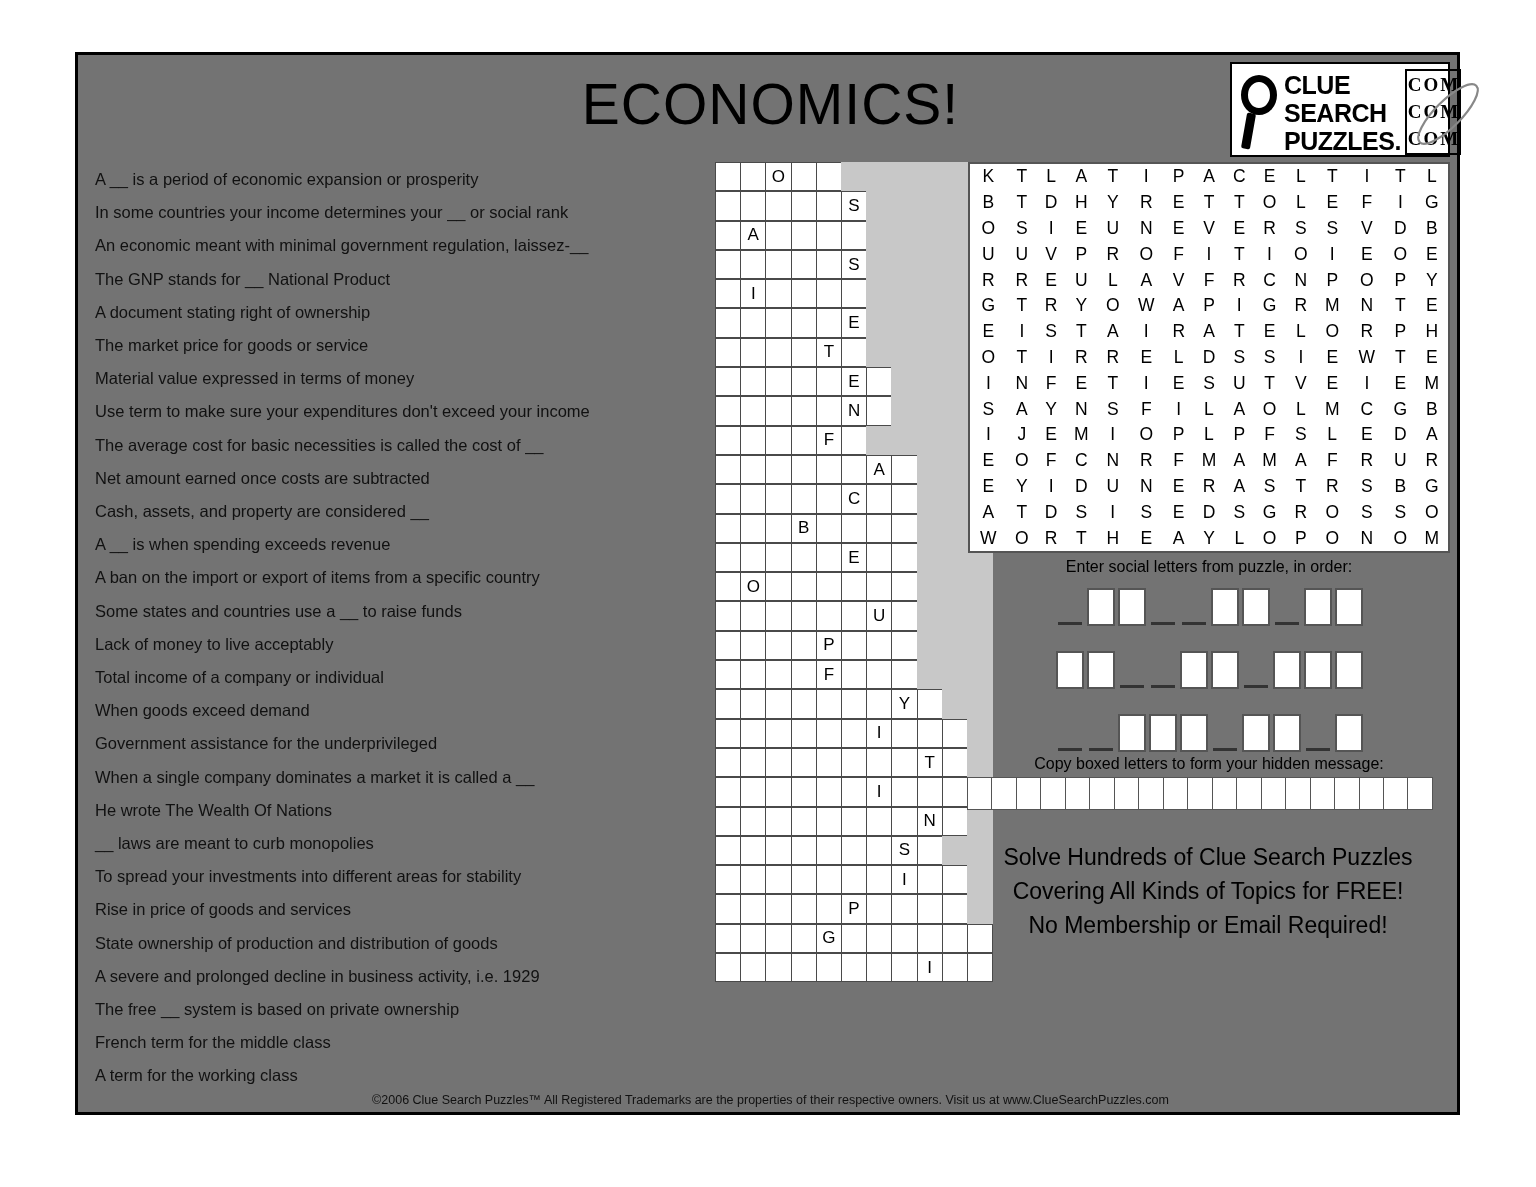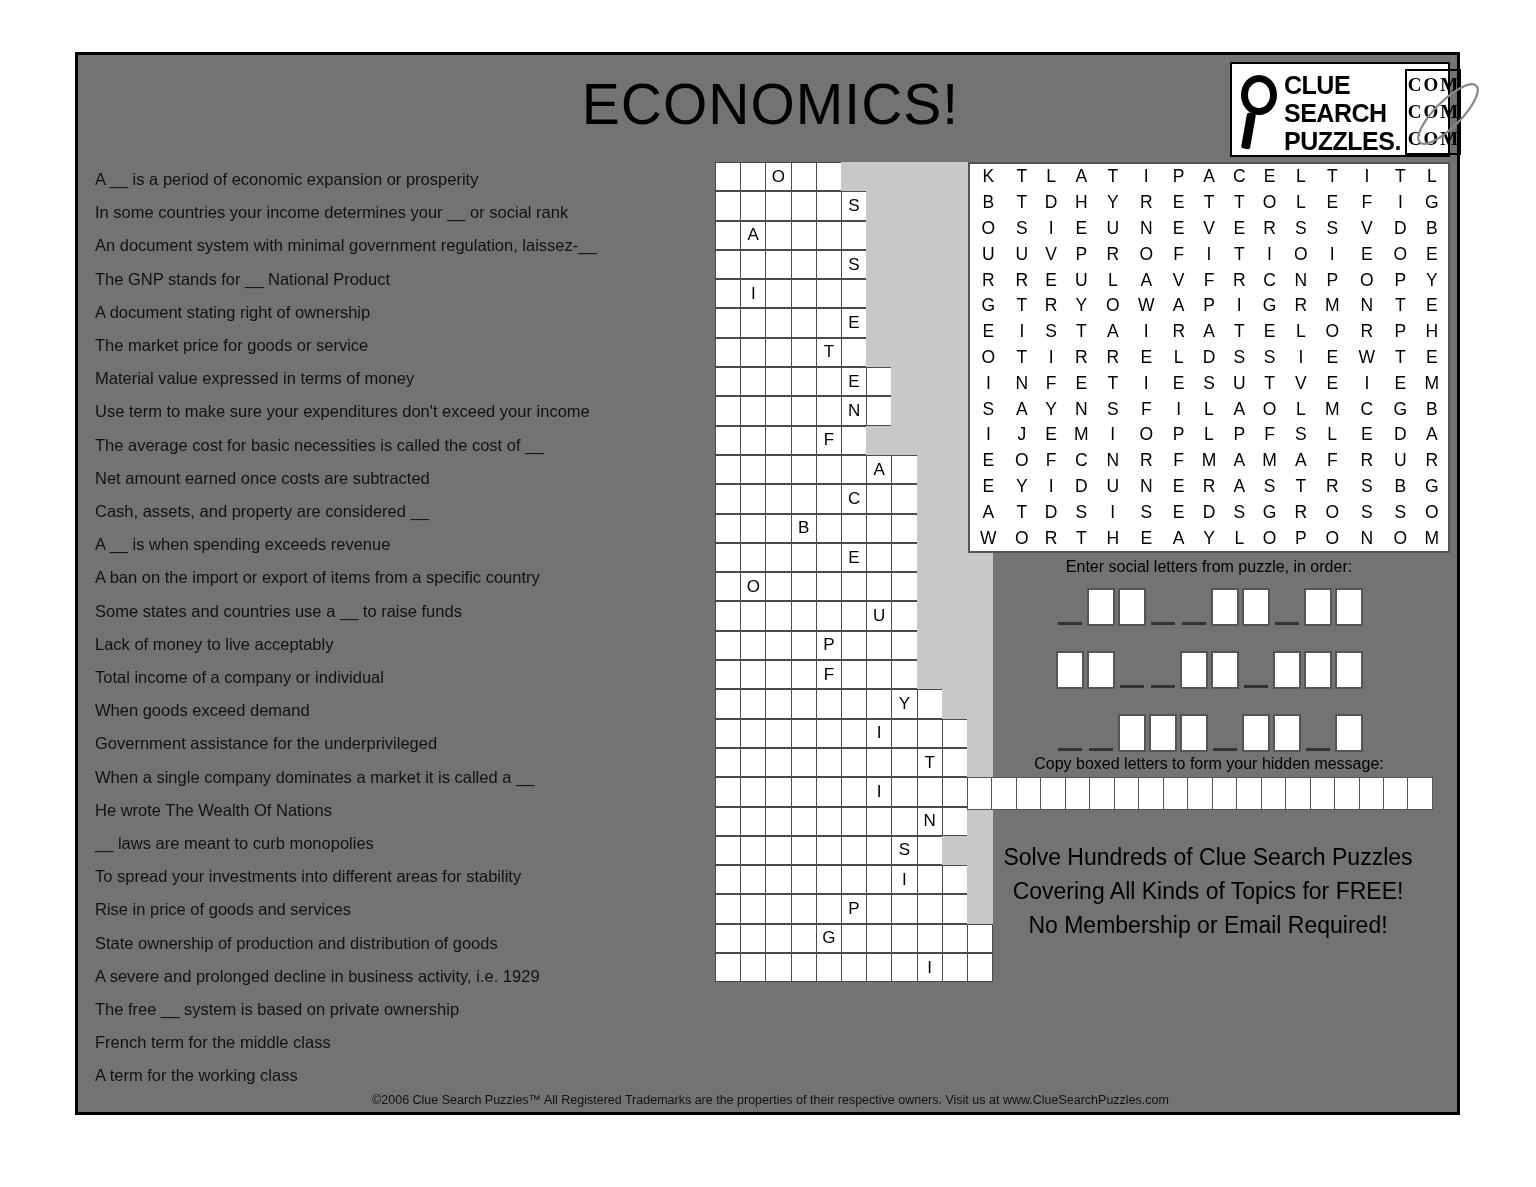--- a/index.html
+++ b/index.html
@@ -98,21 +98,21 @@
           </table>
         <svg id="comoval" viewBox="0 0 78 78">
           <ellipse cx="39" cy="39" rx="13" ry="40" transform="rotate(45 39 39)" fill="none" stroke="#888" stroke-width="2.2"></ellipse>
         </svg>
       </div>
     </div>
 
     <div id="clues">
         <div class="clue">A __ is a period of economic expansion or prosperity</div>
         <div class="clue">In some countries your income determines your __ or social rank</div>
-        <div class="clue">An document system with minimal government regulation, laissez-__</div>
+        <div class="clue">An economic meant with minimal government regulation, laissez-__</div>
         <div class="clue">The GNP stands for __ National Product</div>
         <div class="clue">A document stating right of ownership</div>
         <div class="clue">The market price for goods or service</div>
         <div class="clue">Material value expressed in terms of money</div>
         <div class="clue">Use term to make sure your expenditures don't exceed your income</div>
         <div class="clue">The average cost for basic necessities is called the cost of __</div>
         <div class="clue">Net amount earned once costs are subtracted</div>
         <div class="clue">Cash, assets, and property are considered __</div>
         <div class="clue">A __ is when spending exceeds revenue</div>
         <div class="clue">A ban on the import or export of items from a specific country</div>

